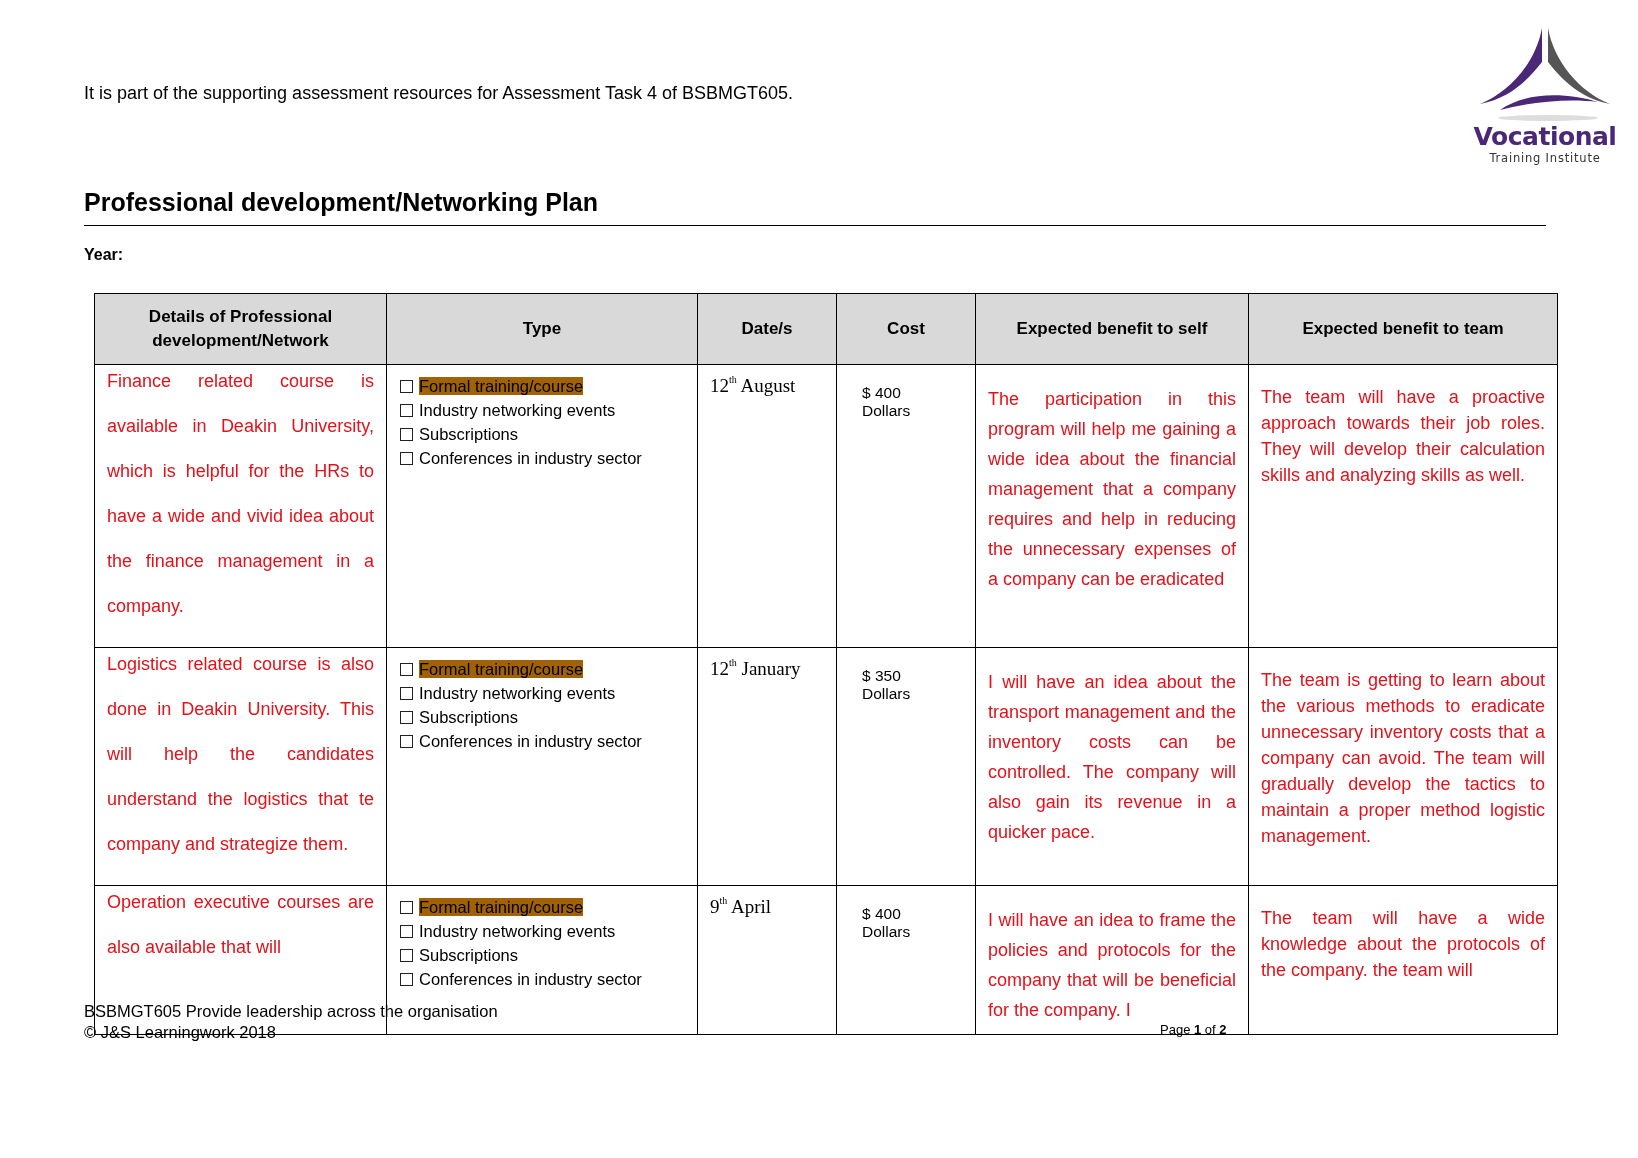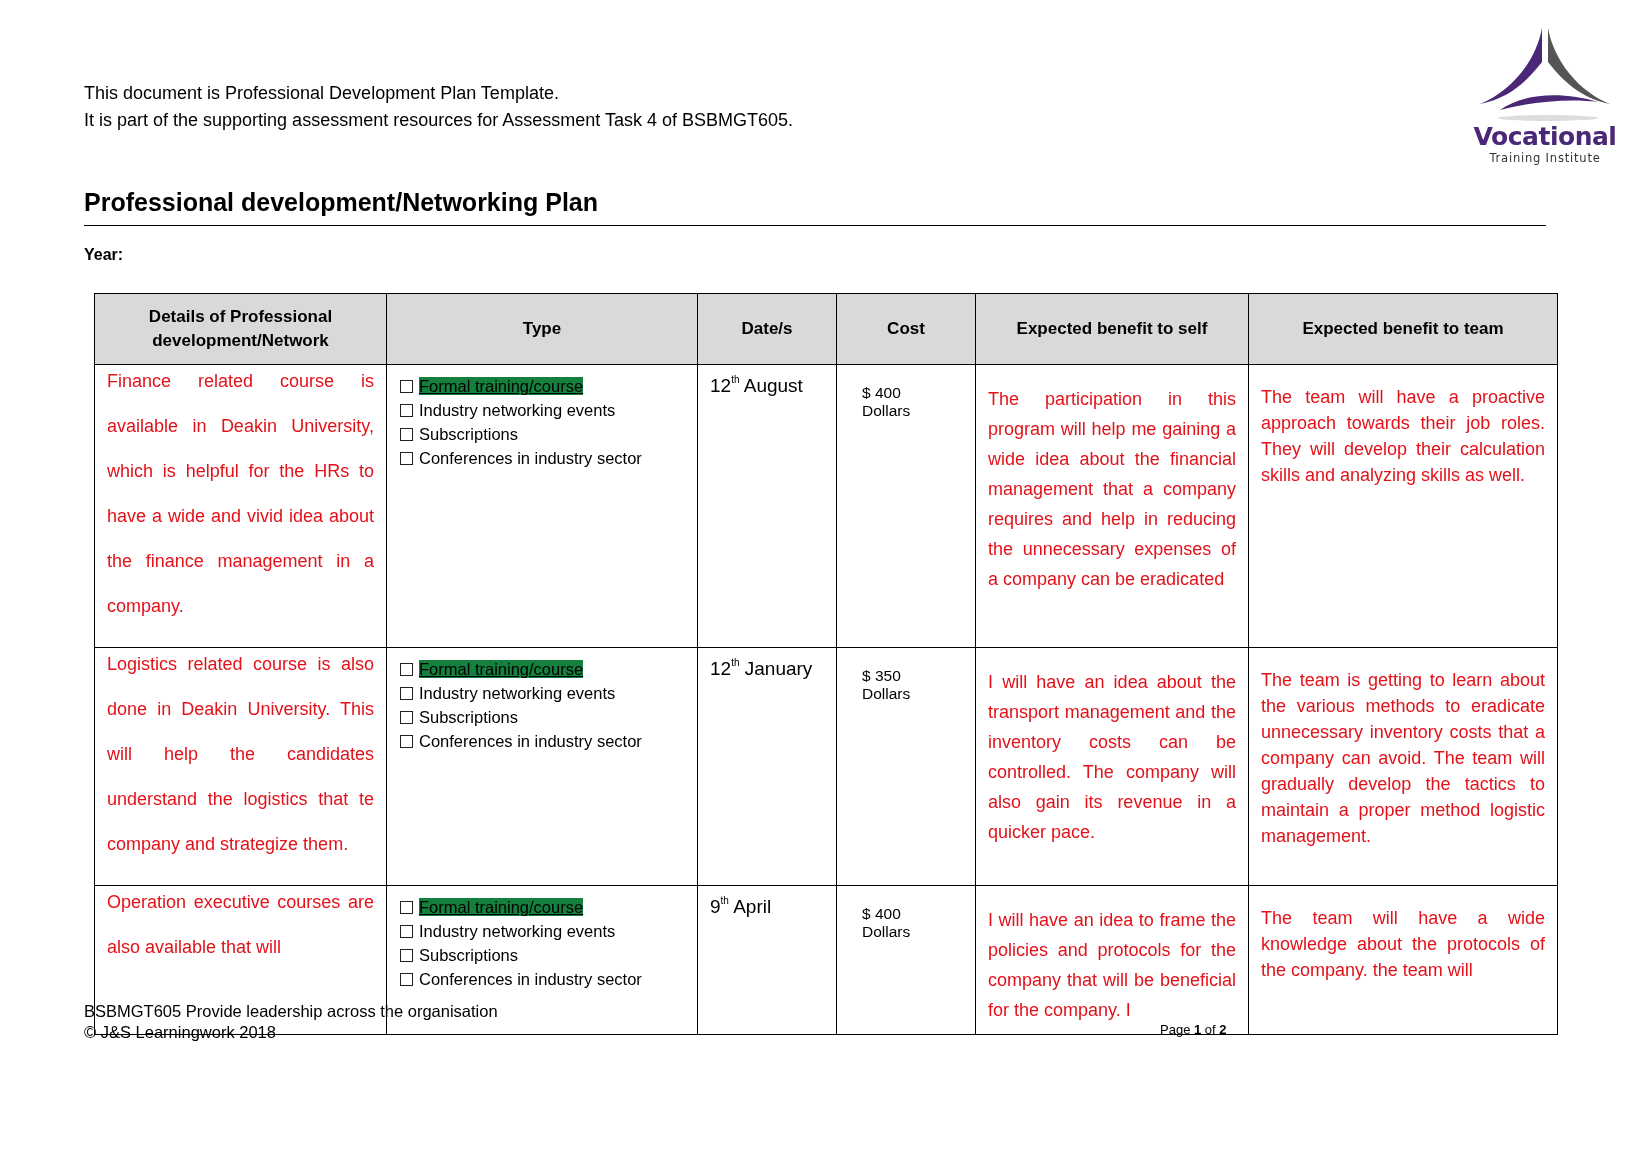--- a/index.html
+++ b/index.html
@@ -11,34 +11,33 @@
   .title { position: absolute; left: 84px; top: 188px; width: 1462px; font-size: 25px; font-weight: bold; padding-bottom: 8px; border-bottom: 1.5px solid #000; }
   .year { position: absolute; left: 84px; top: 246px; font-size: 16px; font-weight: bold; }
   table.plan { position: absolute; left: 94px; top: 293px; width: 1463px; border-collapse: collapse; table-layout: fixed; }
   table.plan th, table.plan td { border: 1.5px solid #000; vertical-align: top; }
   table.plan th { background: #d9d9d9; font-size: 17px; font-weight: bold; height: 70px; vertical-align: middle; text-align: center; padding: 0 10px; line-height: 24px; }
   .red { color: #e3121a; }
   .details { font-size: 18px; line-height: 45px; text-align: justify; text-align-last: left; padding: 0 11px 0 11px; margin-top: -7px; }
   .types { padding: 8px 12px; font-size: 16.5px; line-height: 24px; }
   .types .opt { white-space: nowrap; }
   .types .box { display: inline-block; width: 11px; height: 11px; border: 1.2px solid #222; margin-right: 6px; vertical-align: -1px; }
-  .hl { background: #15803d; text-decoration: underline; }
-  .date { font-size: 19px; padding: 9px 11px; }
+  .hl { background: #a16207; }
+  .date { font-size: 19px; padding: 9px 11px; font-family: Liberation Serif, serif; }
   .date sup { font-size: 10px; vertical-align: 9px; line-height: 0; }
   .cost { font-size: 15.5px; padding: 18px 24px; }
   .benefit { font-size: 18px; line-height: 30px; text-align: justify; text-align-last: left; padding: 18px 11px 8px 11px; }
   .benefit.team { line-height: 26px; }
   .footer { position: absolute; left: 84px; top: 1001px; font-size: 16.5px; line-height: 21px; }
   .page { position: absolute; left: 1160px; top: 1022px; font-size: 13px; }
 </style>
 </head>
 <body>
 
 <div class="intro">
-  <div>This document is Professional Development Plan Template.</div>
   <div>It is part of the supporting assessment resources for Assessment Task 4 of BSBMGT605.</div>
 </div>
 
 <div class="logo">
   <svg width="150" height="105" viewBox="0 0 150 105" style="position:absolute;left:0;top:0">
     <path d="M72 6 C66 40 40 70 10 82 C40 76 58 58 72 40 Z" fill="#4a2777"></path>
     <path d="M78 6 C84 40 110 70 140 82 C110 76 92 58 78 40 Z" fill="#555"></path>
     <path d="M30 88 C55 70 95 70 128 80 C98 76 60 80 30 88 Z" fill="#4a2777"></path>
     <ellipse cx="78" cy="96" rx="50" ry="3" fill="#ddd"></ellipse>
   </svg>

